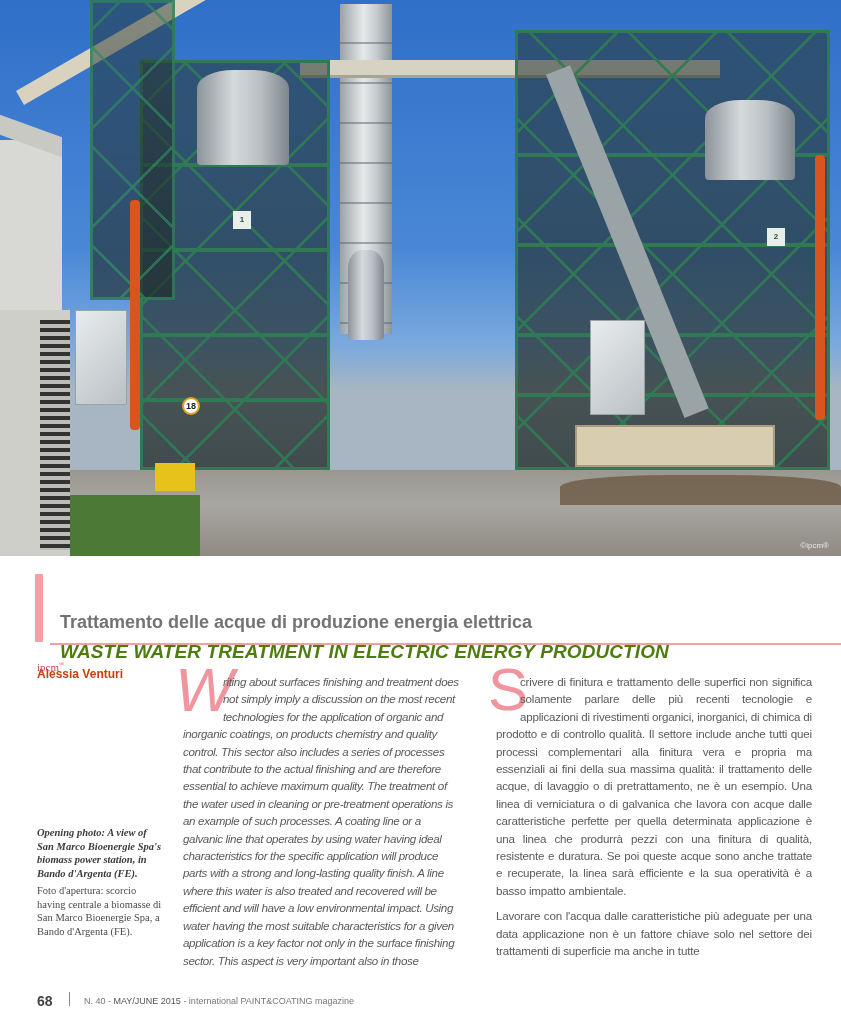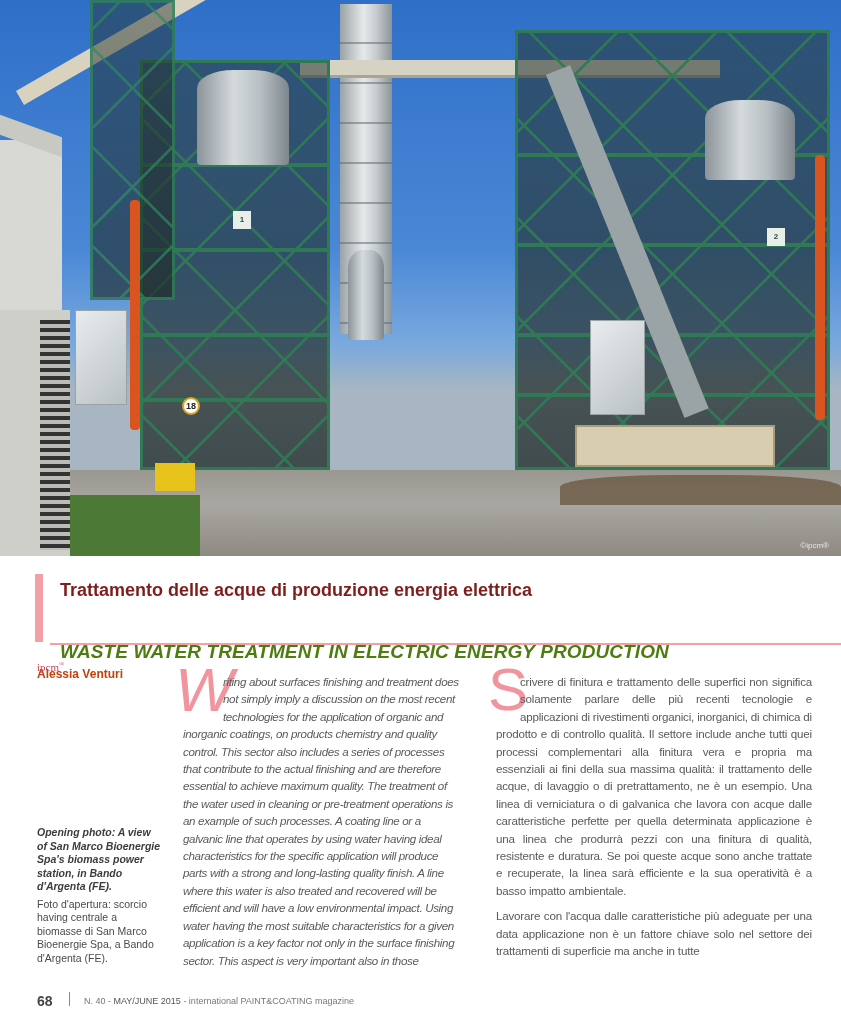--- a/index.html
+++ b/index.html
@@ -41,28 +41,28 @@
   .hopper { position: absolute; left: 575px; top: 425px; width: 200px; height: 42px; background: #d8cdb1; border: 2px solid #a99c7c; }
   .box-silver { position: absolute; background: linear-gradient(135deg, #e9ecee, #b9c0c4); border: 1px solid #9aa2a6; }
   .yellow-box { position: absolute; left: 155px; top: 463px; width: 40px; height: 28px; background: #e6c21b; }
   .sign10 { position: absolute; left: 182px; top: 397px; width: 18px; height: 18px; border-radius: 50%; background:#fff; border:2px solid #e0a020; font: bold 9px "Liberation Sans", sans-serif; color:#222; text-align:center; line-height:14px; }
   .tag { position: absolute; width: 18px; height: 18px; background: #e8efe9; color:#2a4a3a; font: bold 8px "Liberation Sans", sans-serif; text-align:center; line-height:18px; }
   .credit { position: absolute; right: 12px; top: 541px; color: #f0f0f0; font: 8px "Liberation Sans", sans-serif; opacity: .9; text-align: center; }
 
   
   .accent-bar { position: absolute; left: 35px; top: 574px; width: 8px; height: 68px; background: #f2a0a6; }
   .title-en { position: absolute; left: 60px; top: 605px; font: italic bold 19px "Liberation Sans", sans-serif; color: #4d7c0f; letter-spacing: .1px; margin-top: 36px; }
-  .title-it { position: absolute; left: 60px; top: 580px; font: bold 18px "Liberation Sans", sans-serif; color: #7f1d1d; }
+  .title-it { position: absolute; left: 60px; top: 612px; font: bold 18px "Liberation Sans", sans-serif; color: #737373; }
   .title-rule { position: absolute; left: 50px; top: 643px; width: 791px; height: 2px; background: #f2a0a6; }
 
   
   .author { position: absolute; left: 37px; top: 667px; font: bold 12px "Liberation Sans", sans-serif; color: #c2410c; }
   .affil { position: absolute; left: 37px; top: 660px; font: 11px "Liberation Serif", serif; color: #c8485a; }
   .affil sup { font-size: 7px; }
-  .caption { position: absolute; left: 37px; top: 826px; width: 125px; font-size: 10.5px; line-height: 13.5px; color: #3c3c3c; }
+  .caption { position: absolute; left: 37px; top: 826px; width: 125px; font-size: 10.5px; line-height: 13.5px; color: #3c3c3c; font-family: Liberation Serif, serif; }
   .caption .en { font-style: italic; font-weight: bold; display: block; }
   .caption .it { display: block; margin-top: 4px; color: #4a4a4a; }
 
   
   .col { position: absolute; top: 665px; font-size: 11.6px; line-height: 17.4px; color: #5a5a5a; }
   .col-en { left: 175px; width: 295px; font-style: italic; font-family: "Liberation Sans", sans-serif; letter-spacing: -.35px; }
   .col-it { left: 488px; width: 332px; font-family: "Liberation Sans", sans-serif; text-align: justify; letter-spacing: -.2px; }
   .dropcap { float: left; font-family: "Liberation Sans", sans-serif; font-weight: 300; color: #f0959e; line-height: 46px; margin-right: 4px; margin-top: 2px; }
   .col-en .dropcap { font-size: 62px; font-style: italic; width: 44px; height: 50px; }
   .col-it .dropcap { font-size: 60px; width: 28px; height: 50px; }

